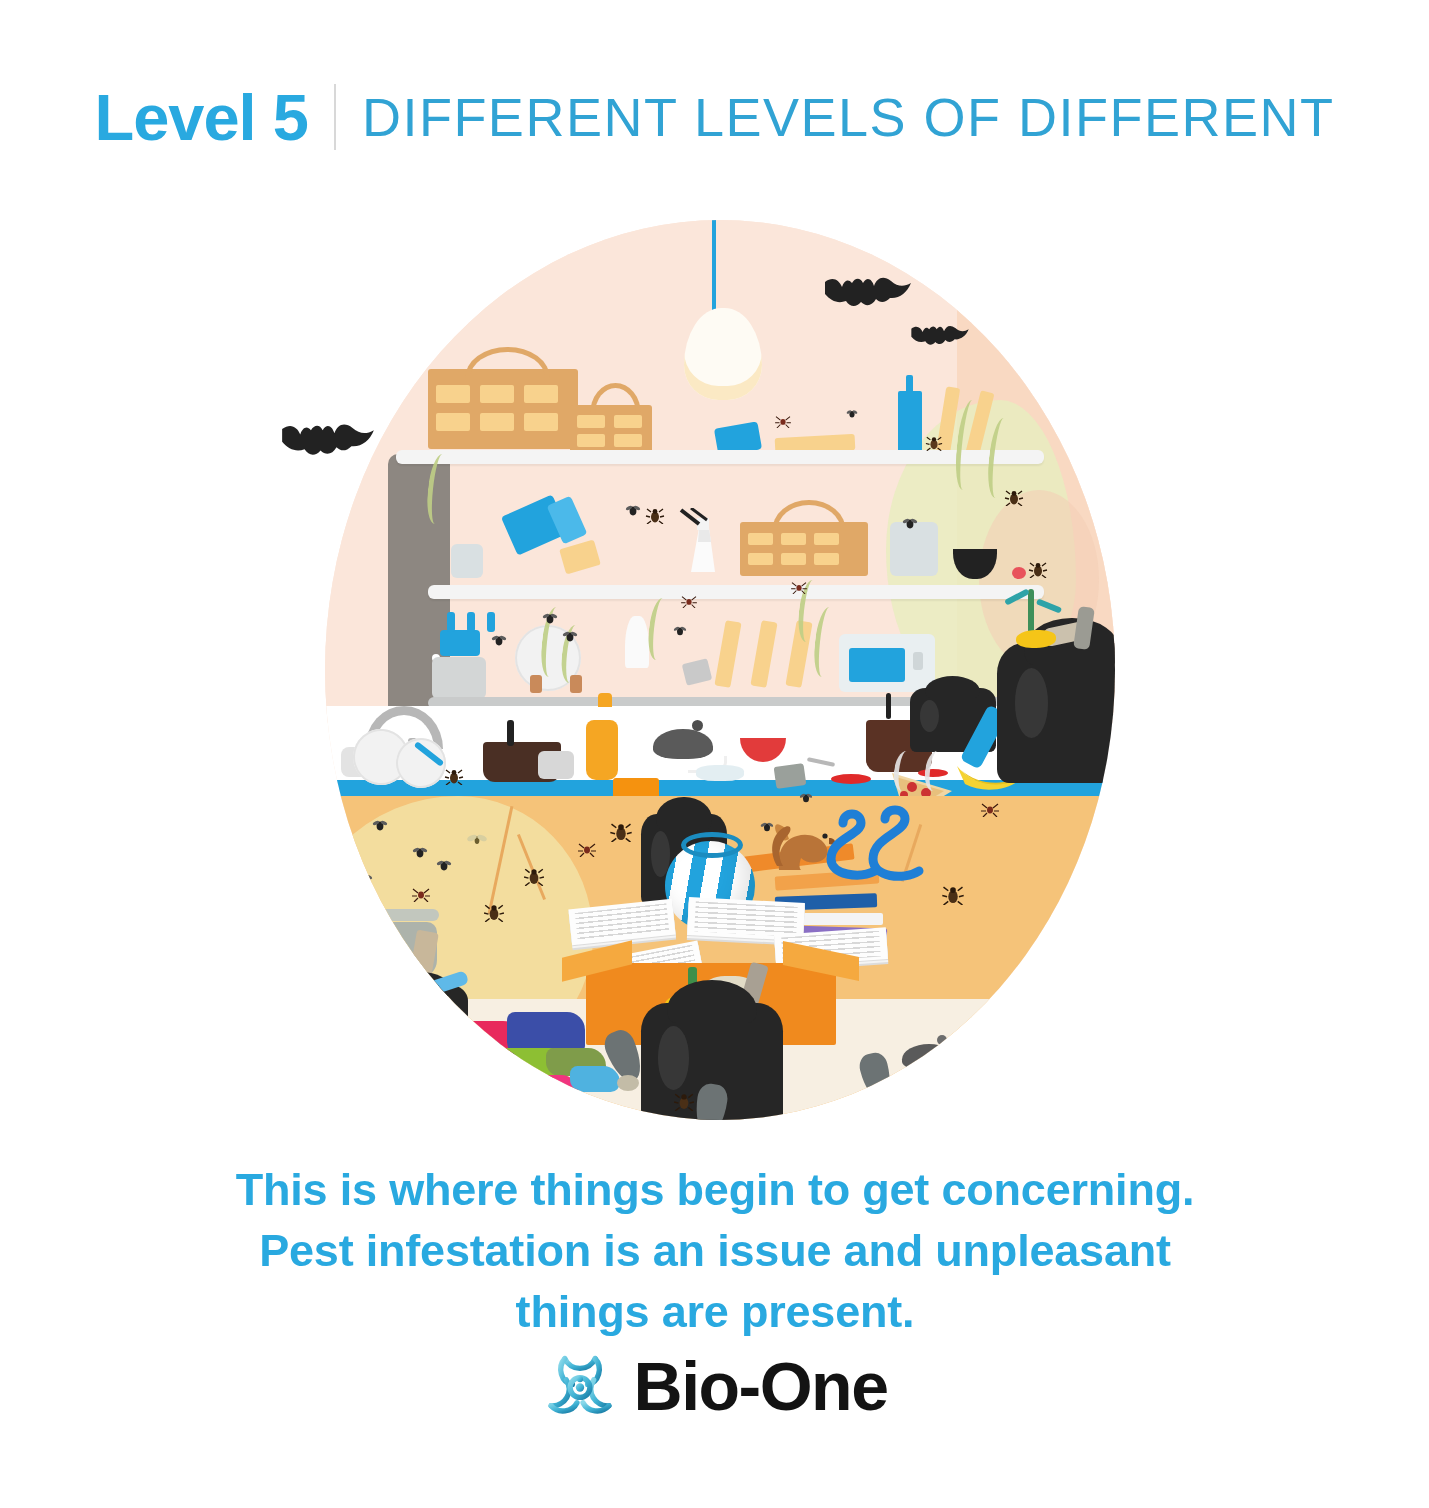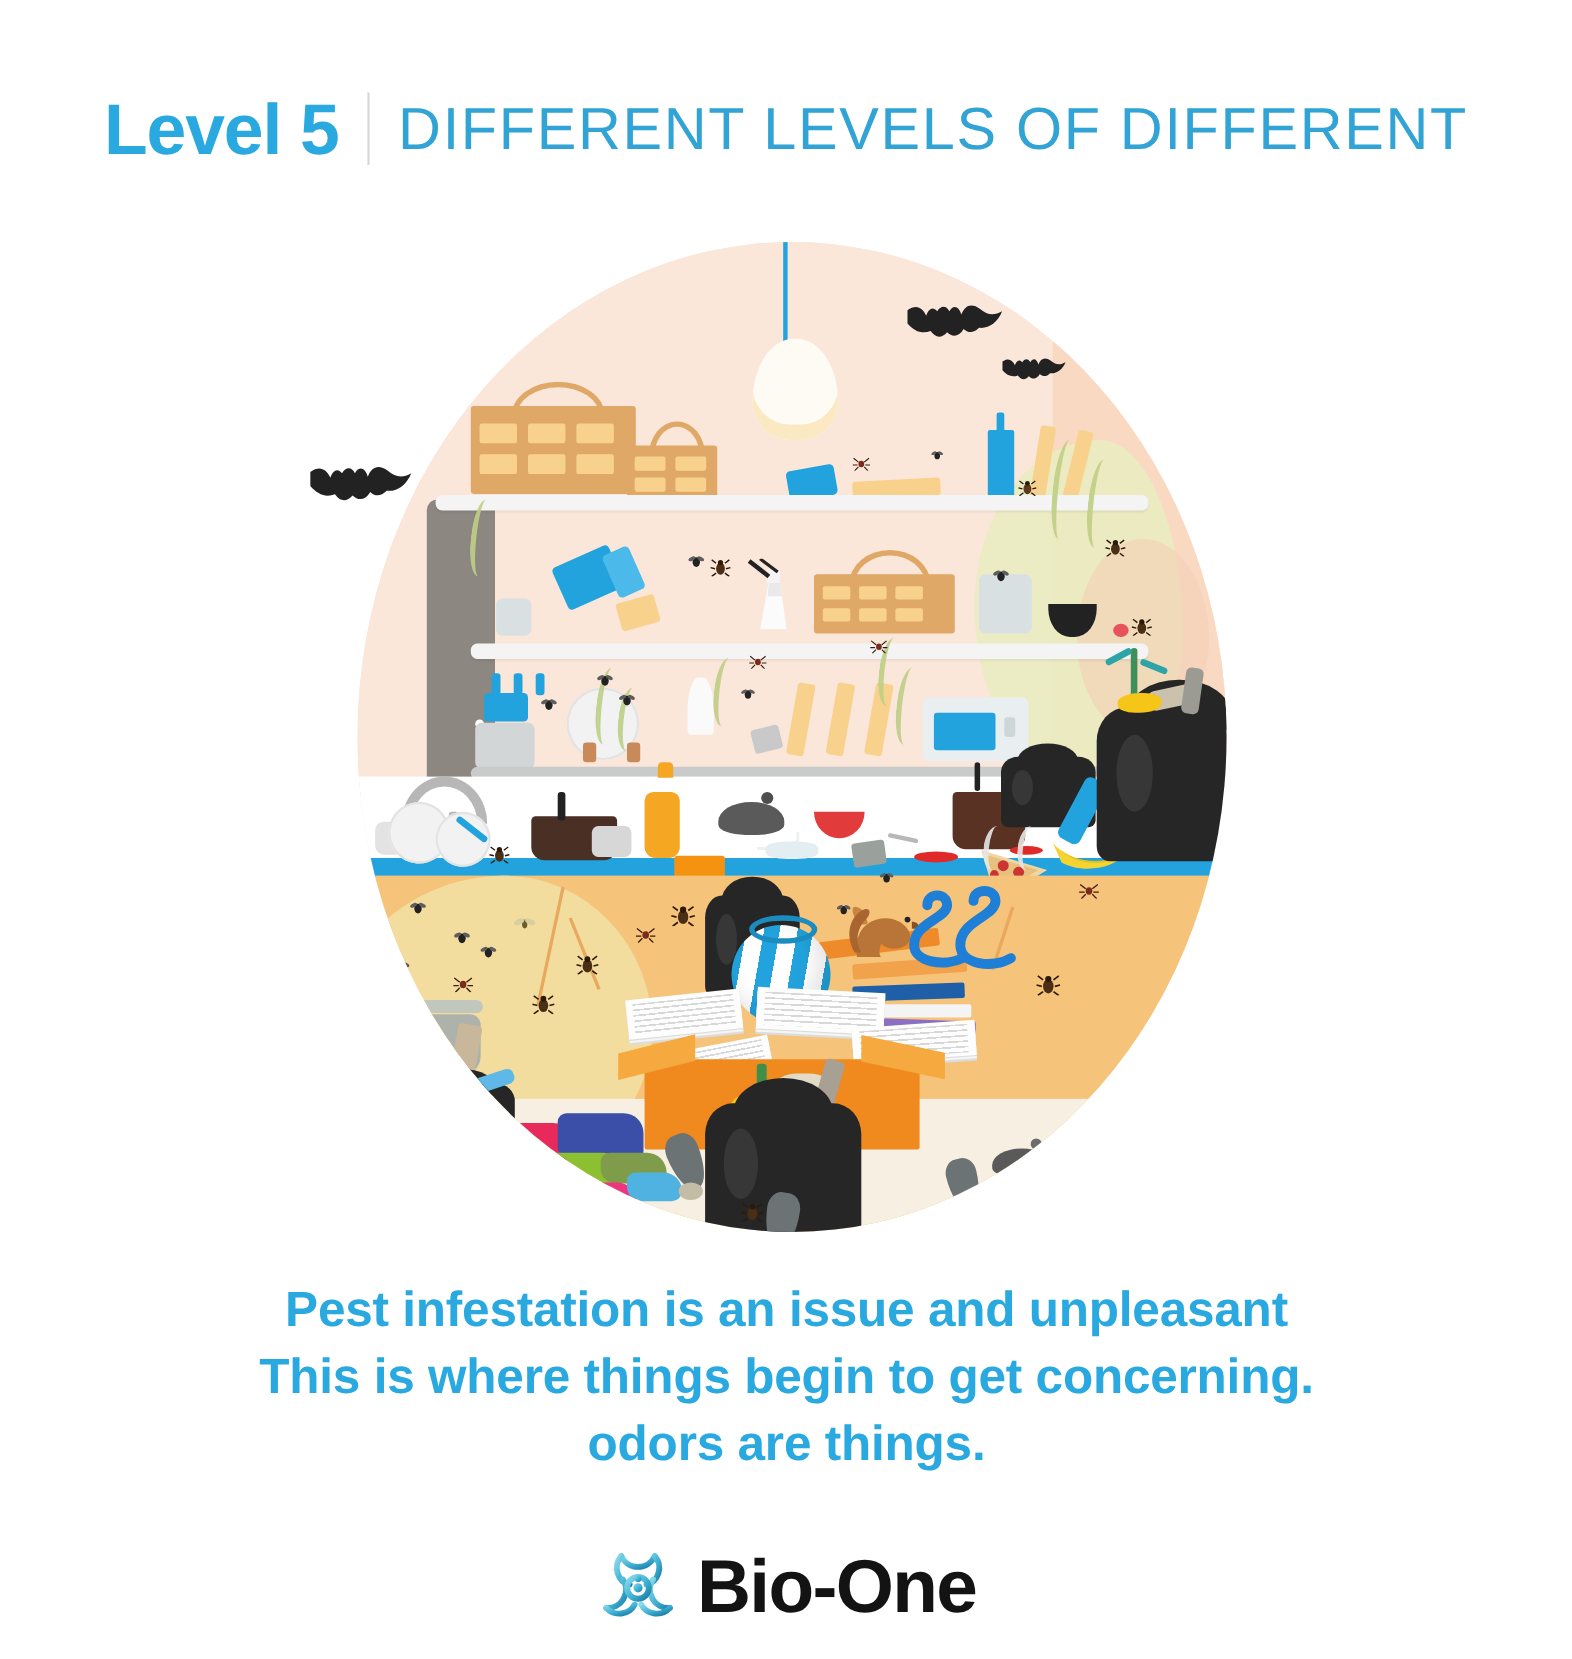--- a/index.html
+++ b/index.html
@@ -275,21 +275,21 @@
     font-size: 45px;
     font-weight: bold;
     line-height: 1.35;
     color: #29a9e0;
     letter-spacing: -0.2px;
   }
 
   
   .logo {
     position: absolute;
-    left: 0; top: 1404px;
+    left: 0; top: 1348px;
     width: 1429px;
     display: flex;
     align-items: center;
     justify-content: center;
     gap: 16px;
   }
   .logo-mark { width: 76px; height: 76px; flex: 0 0 auto; }
   .logo-text {
     font-size: 68px;
     font-weight: bold;
@@ -792,23 +792,23 @@
   </div>
 
   <div class="bat" style="left:10px;top:235px;">
     <svg width="96" height="58" viewBox="0 0 90 52">
         <path fill="#222" d="M2 12c8-6 14-2 17 5 2-6 6-9 10-4 3-5 8-6 11 0 4-7 9-4 11 3 3-8 9-11 17-5 7 6 13 6 20 2-4 10-12 16-21 15-5 5-10 5-14 1-4 7-10 8-15 3-5 6-11 5-15-1-8 3-15 0-21-7z"></path>
       </svg>
   </div>
 </div>
 
 <div class="caption">
+  <div>This is where things begin to get concerning.</div>
   <div>Pest infestation is an issue and unpleasant</div>
-  <div>This is where things begin to get concerning.</div>
-  <div>odors are things.</div>
+  <div>things are present.</div>
 </div>
 
 <div class="logo">
   <svg class="logo-mark" viewBox="0 0 100 100">
     <defs>
       <linearGradient id="bioGrad" x1="0%" y1="0%" x2="100%" y2="100%">
         <stop offset="0%" stop-color="#8bd9ea"></stop>
         <stop offset="55%" stop-color="#3fb2d4"></stop>
         <stop offset="100%" stop-color="#1a7da6"></stop>
       </linearGradient>

